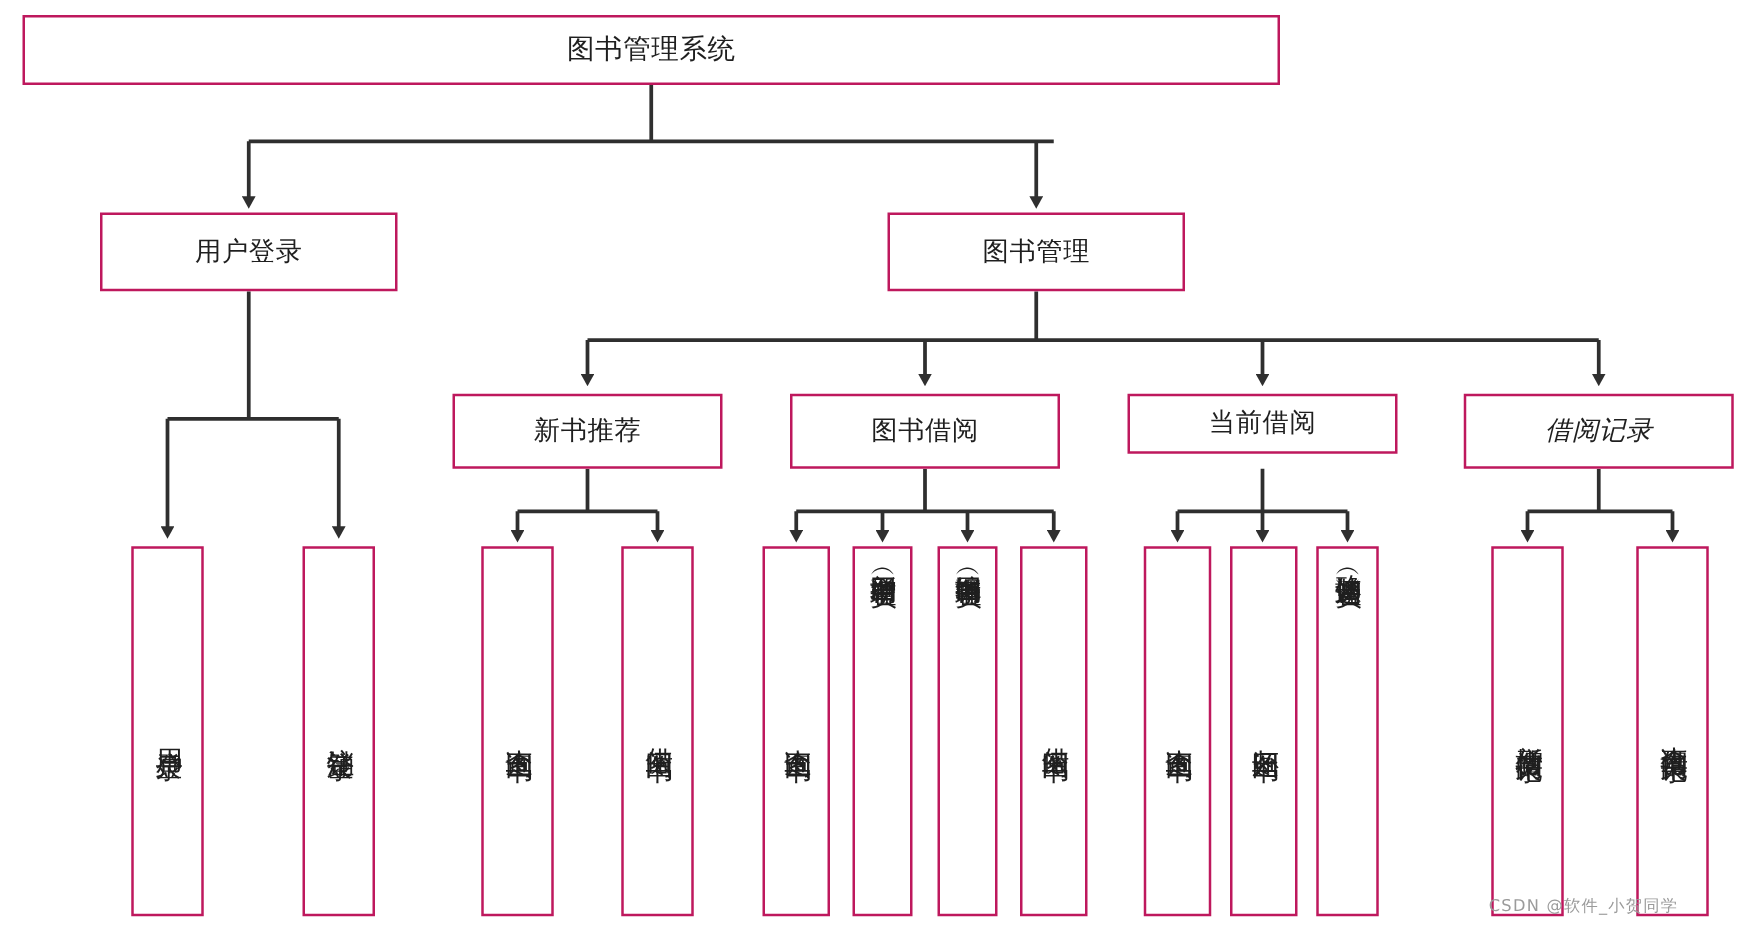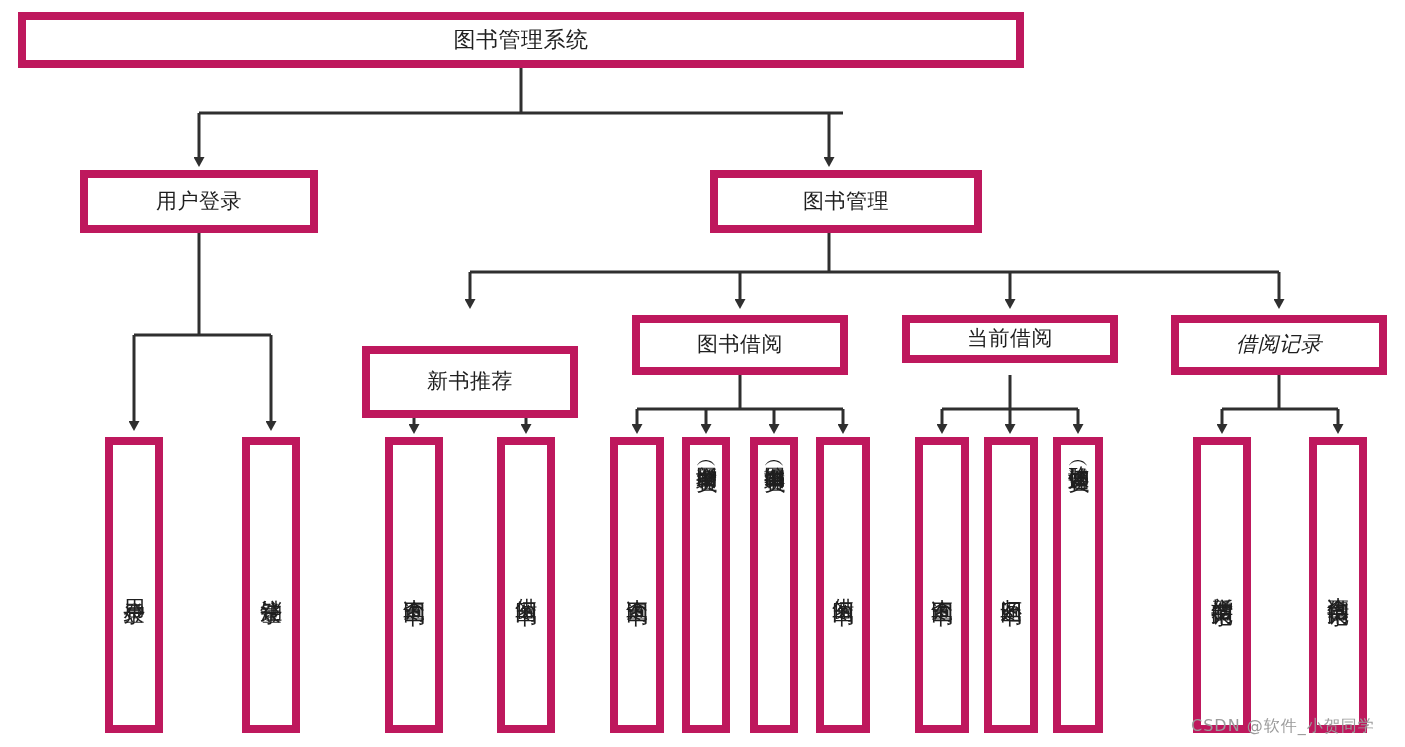--- a/index.html
+++ b/index.html
@@ -23,21 +23,21 @@
     left: 0;
     top: 0;
     width: 1405px;
     height: 747px;
     pointer-events: none;
   }
   .node {
     position: absolute;
     box-sizing: border-box;
     background: #ffffff;
-    border: 8px solid #be185d;
+    border: 2px solid #be185d;
     display: flex;
     align-items: center;
     justify-content: center;
   }
   .node .node-label {
     display: block;
     text-align: center;
     color: #1f1f1f;
     letter-spacing: 0.5px;
   }
@@ -66,21 +66,21 @@
     line-height: 1.12;
     letter-spacing: 2px;
     white-space: nowrap;
   }
   .node.vert.narrow .node-label {
     font-size: 21px;
     letter-spacing: 1px;
   }
   .watermark {
     position: absolute;
-    font-size: 16px;
+    font-size: 13px;
     color: #9b9b9b;
     letter-spacing: 1px;
     white-space: nowrap;
     font-family: "DejaVu Sans", "Liberation Sans", sans-serif;
   }
 </style>
 </head>
 <body>
 
 <div id="canvas">
@@ -136,25 +136,25 @@
     </g>
   </svg>
 
   <div class="node horiz root" style="left:18px; top:12px; width:1006px; height:56px;">
     <span class="node-label">图书管理系统</span>
   </div>
 
   <div class="node horiz" style="left:80px; top:170px; width:238px; height:63px;">
     <span class="node-label">用户登录</span>
   </div>
-  <div class="node horiz" style="left:710px; top:170px; width:272px; height:63px;">
+  <div class="node horiz" style="left:710px; top:170px; width:238px; height:63px;">
     <span class="node-label">图书管理</span>
   </div>
 
-  <div class="node horiz" style="left:362px; top:315px; width:216px; height:72px;margin-top:31px;">
+  <div class="node horiz" style="left:362px; top:315px; width:216px; height:60px;">
     <span class="node-label">新书推荐</span>
   </div>
   <div class="node horiz" style="left:632px; top:315px; width:216px; height:60px;">
     <span class="node-label">图书借阅</span>
   </div>
   <div class="node horiz" style="left:902px; top:315px; width:216px; height:48px;">
     <span class="node-label">当前借阅</span>
   </div>
   <div class="node horiz" style="left:1171px; top:315px; width:216px; height:60px;font-style:italic;">
     <span class="node-label">借阅记录</span>

